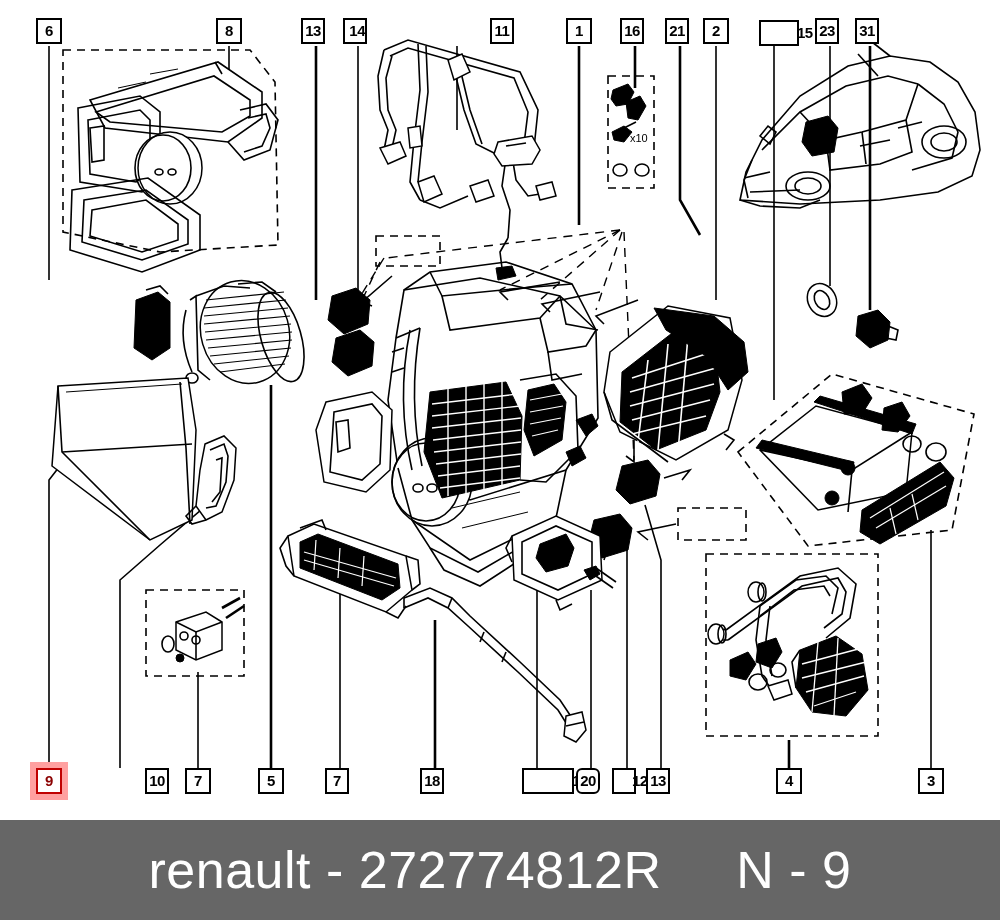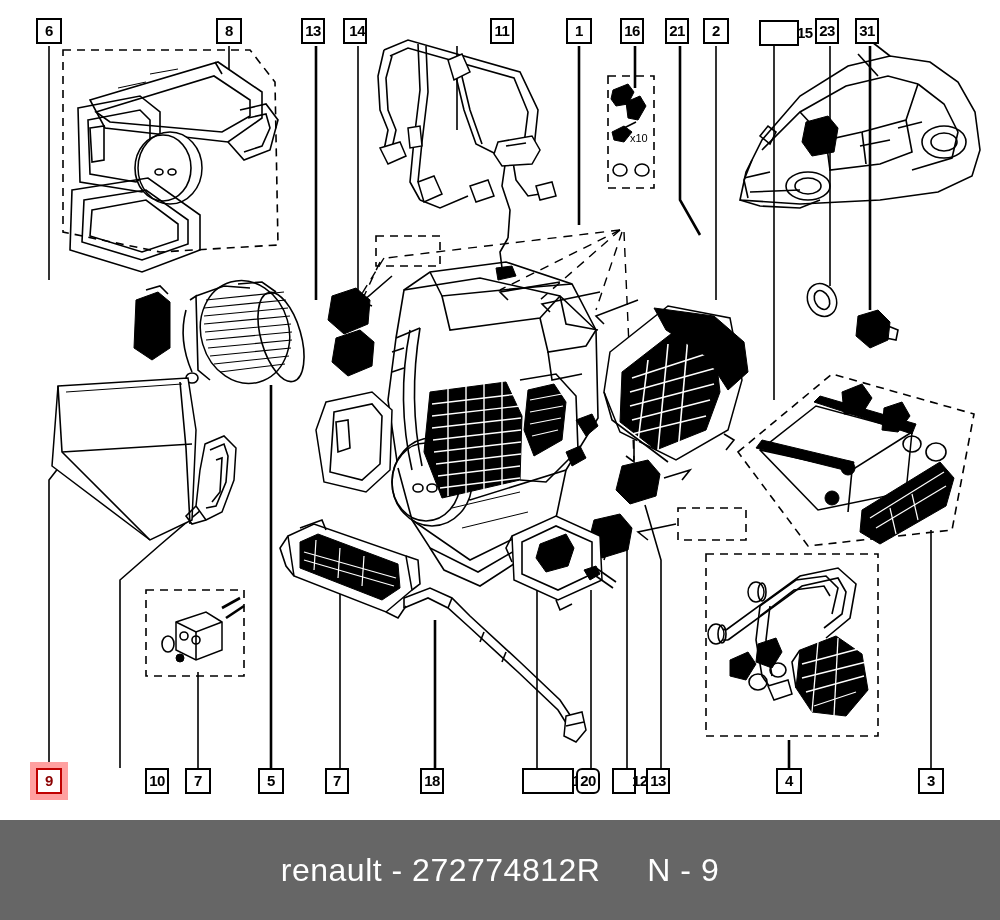--- a/index.html
+++ b/index.html
@@ -61,21 +61,21 @@
     width: 1000px;
     height: 100px;
     background: #666666;
     display: flex;
     align-items: center;
     justify-content: center;
   }
   #footer-text {
     color: #ffffff;
     font-family: "Liberation Sans", sans-serif;
-    font-size: 32px;
+    font-size: 52px;
     font-weight: normal;
     letter-spacing: 0.5px;
     white-space: pre;
   }
   
   .ln   { stroke: #000; stroke-width: 1.6; fill: none; }
   .lnT  { stroke: #000; stroke-width: 2.6; fill: none; }
   .lnt  { stroke: #000; stroke-width: 1;   fill: none; }
   .dash { stroke: #000; stroke-width: 1.6; fill: none; stroke-dasharray: 8 6; }
   .dashL{ stroke: #000; stroke-width: 1.4; fill: none; stroke-dasharray: 9 7; }

